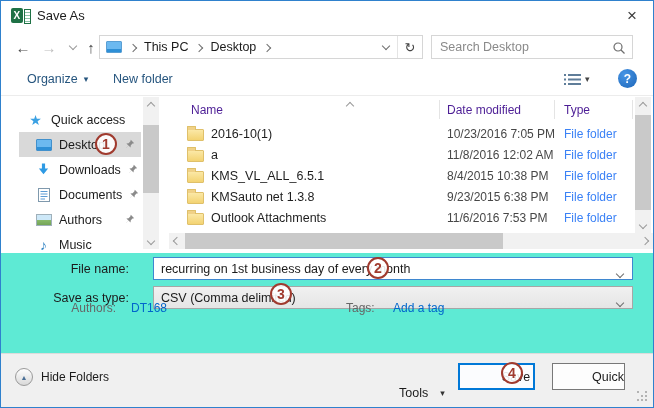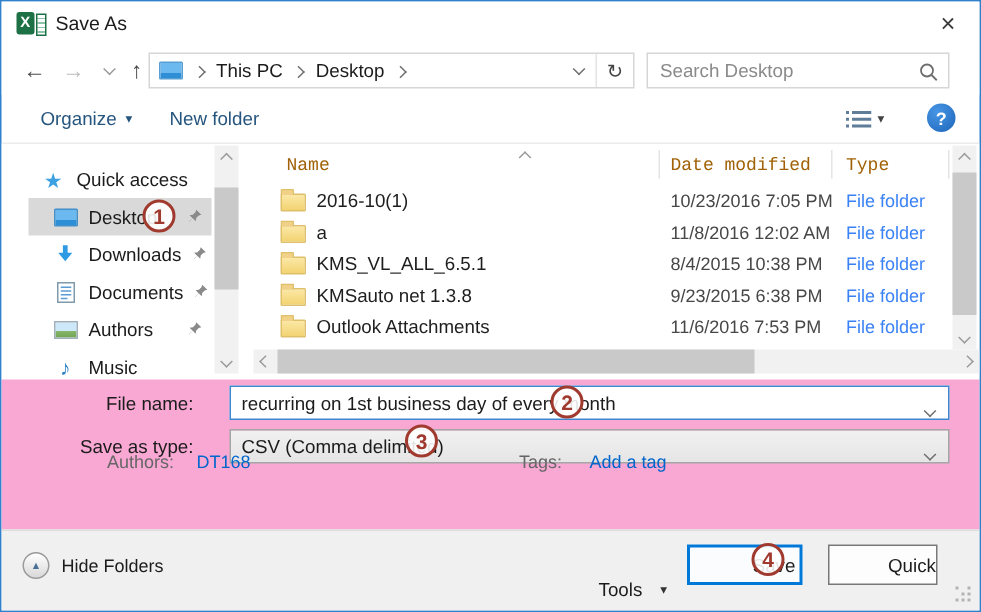--- a/index.html
+++ b/index.html
@@ -79,21 +79,21 @@
     background:linear-gradient(180deg,#cde8f8 0%,#cde8f8 55%,#86b868 55%,#74a457 100%);}
   .ic-music{color:#2f82c3;font-size:14px;line-height:14px;}
   .pin{margin-left:auto;margin-right:6px;flex:none;}
   .side-scroll{position:absolute;left:142px;top:1px;width:16px;height:152px;background:#f1f1f1;}
   .side-scroll .thumb{position:absolute;left:0;top:28px;width:16px;height:68px;background:#c9c9c9;}
   .sb-arrow{position:absolute;left:0;width:16px;height:14px;display:flex;align-items:center;justify-content:center;}
   .sb-arrow.bottom{bottom:0;}
 
   
   .filelist{position:absolute;left:168px;top:0;right:0;height:157px;}
-  .fl-header{position:absolute;top:0;left:0;right:0;height:27px;color:#a16207;font-family:Liberation Mono, monospace;}
+  .fl-header{position:absolute;top:0;left:0;right:0;height:27px;color:#4c1d95;}
   .fl-h{position:absolute;top:7px;font-size:12px;cursor:pointer;}
   .fl-h.name{left:22px;}
   .fl-h.date{left:278px;}
   .fl-h.type{left:395px;}
   .fl-sep{position:absolute;top:4px;height:19px;width:1px;background:#e4e4e4;}
   .sortcaret{position:absolute;left:178px;top:2px;}
   .fl-rows{position:absolute;top:27px;left:0;right:0;height:110px;overflow:hidden;}
   .fl-row{position:relative;height:21px;cursor:default;}
   .cell{position:absolute;top:0;height:21px;display:flex;align-items:center;}
   .c-name{left:18px;gap:7px;font-size:12.5px;color:#1e1e1e;}
@@ -105,21 +105,21 @@
     background:#f0d187;border:1px solid #dfc06a;border-bottom:none;border-radius:1px 1px 0 0;}
   .v-scroll{position:absolute;right:2px;top:1px;width:16px;height:136px;background:#f1f1f1;}
   .v-scroll .thumb{position:absolute;left:0;top:18px;width:16px;height:95px;background:#c9c9c9;}
   .h-scroll{position:absolute;left:0;top:137px;right:0;height:16px;background:#f1f1f1;}
   .h-scroll .thumb{position:absolute;left:16px;top:0;width:318px;height:16px;background:#c9c9c9;}
   .hs-arrow{position:absolute;top:0;width:16px;height:16px;display:flex;align-items:center;justify-content:center;}
   .hs-arrow.left{left:0;}
   .hs-arrow.right{right:0;}
 
   
-  .form{position:absolute;top:252px;left:0;right:0;height:100px;background:#f9a8d4;}
+  .form{position:absolute;top:252px;left:0;right:0;height:100px;background:#5eead4;}
   .f-row{position:absolute;left:0;right:0;height:24px;}
   .f-label{position:absolute;left:0;top:0;width:128px;text-align:right;line-height:24px;font-size:12.5px;}
   .f-field{position:absolute;left:136px;right:20px;top:0;height:23px;box-sizing:border-box;
     display:flex;align-items:center;margin-left:16px;}
   .textbox{background:#fff;border:1px solid #3f87d0;}
   .combobox{background:linear-gradient(#f1f1f1,#e5e5e5);border:1px solid #a6a6a6;}
   .f-value{margin-left:7px;font-size:12.5px;white-space:nowrap;}
   .f-chev{position:absolute;right:9px;top:8px;}
   .meta-label{position:absolute;top:0;line-height:22px;color:#666;font-size:12px;}
   .meta-link{position:absolute;top:0;line-height:22px;color:#0066cc;font-size:12px;cursor:pointer;}

